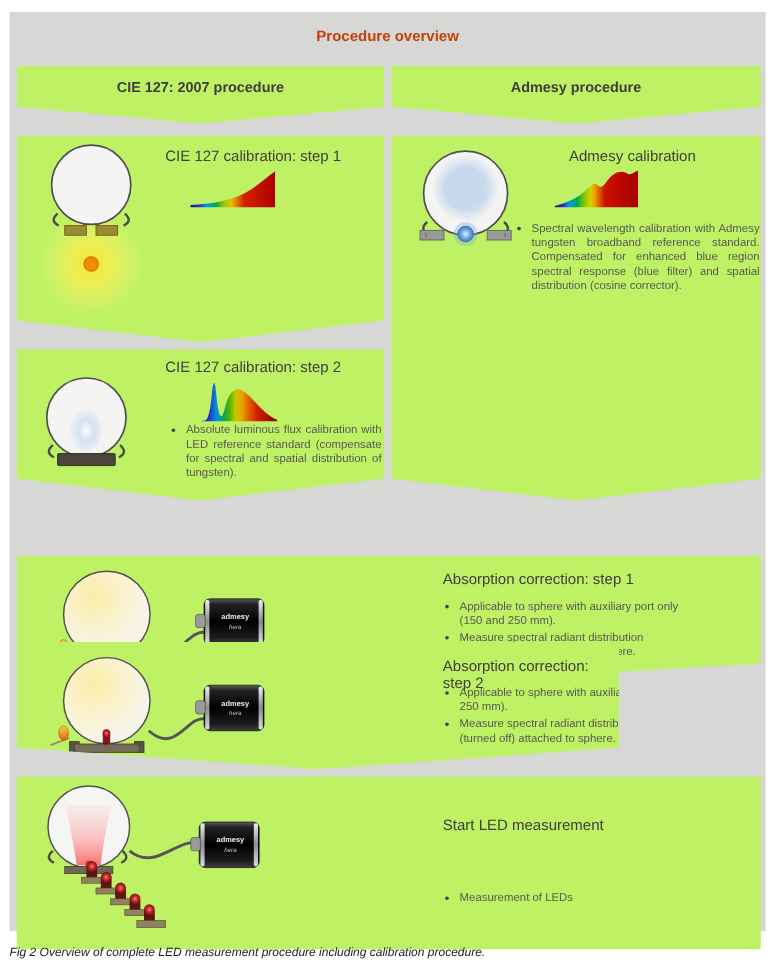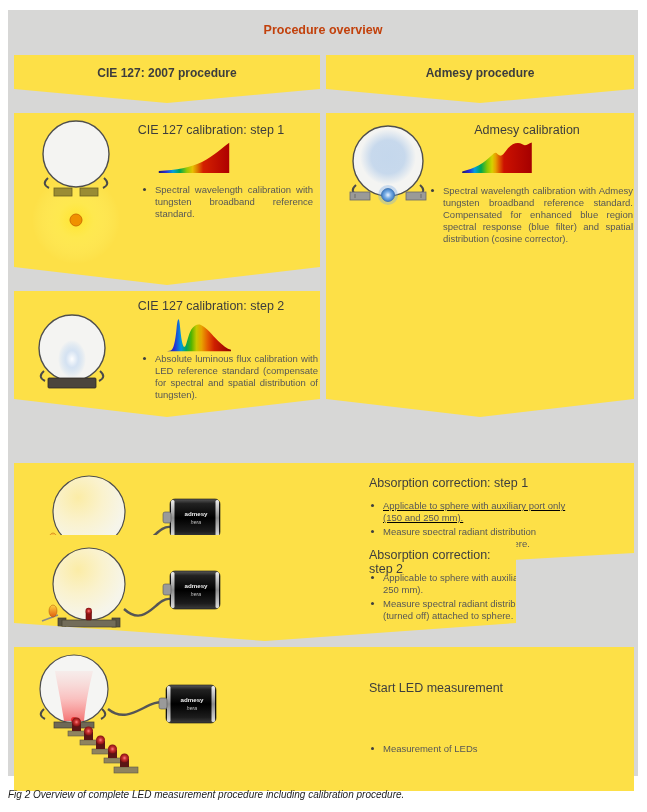--- a/index.html
+++ b/index.html
@@ -1,20 +1,20 @@
 <!DOCTYPE html>
 <html><head>
 <meta charset="utf-8">
 <style>
   html,body{margin:0;padding:0;}
   body{width:647px;height:812px;background:#ffffff;font-family:"Liberation Sans",sans-serif;position:relative;overflow:hidden;}
   .page{position:absolute;inset:0;}
   .container{position:absolute;left:8px;top:10px;width:630px;height:766px;background:#d7d7d6;}
   .main-title{position:absolute;left:0;top:13px;width:100%;text-align:center;font-size:12.5px;font-weight:bold;color:#c2410c;}
-  .panel{position:absolute;background:#fde047;}
+  .panel{position:absolute;background:#bef264;}
   .chev18{clip-path:polygon(0 0,100% 0,100% calc(100% - 18px),50% 100%,0 calc(100% - 18px));}
   .chev14{clip-path:polygon(0 0,100% 0,100% calc(100% - 14px),50% 100%,0 calc(100% - 14px));}
   .colhdr{display:flex;align-items:center;justify-content:center;padding-bottom:12px;box-sizing:border-box;}
   .hdr-text{font-size:12px;font-weight:bold;color:#3d3d3d;}
   .panel-title{position:absolute;font-size:12.5px;font-weight:normal;color:#3d3d3d;}
   .centered{text-align:center;}
   .bullet-row{position:absolute;display:flex;align-items:flex-start;}
   .bullet-dot{flex:none;width:3px;height:3px;border-radius:50%;background:#3f3f3f;margin-top:4px;margin-right:9px;}
   .bullet-text{font-size:9.5px;line-height:1.25;color:#575756;}
   .just{text-align:justify;}
@@ -136,24 +136,20 @@
     </div>
     <div class="panel chev14 colhdr" style="left:318px;top:45px;width:308px;height:48px;">
       <span class="hdr-text">Admesy procedure</span>
     </div>
 
     <div class="panel chev18" style="left:6px;top:103px;width:306px;height:172px;">
       <div class="panel-title centered" style="left:92px;top:10px;width:210px;">CIE 127 calibration: step 1</div>
       <svg class="illu" style="left:143px;top:29px;" width="74" height="31" viewBox="0 0 100 44">
         <path d="M0 44 L0 41 C25 40 45 36 62 28 C78 20 90 8 100 1 L100 44 Z" fill="url(#rbA)"></path>
       </svg>
-      <div class="bullet-row" style="left:129px;top:71px;">
-        <span class="bullet-dot"></span>
-        <span class="bullet-text just" style="width:158px;">Spectral wavelength calibration with tungsten broadband reference standard.</span>
-      </div>
       <svg class="illu" style="left:0;top:5px;" width="124" height="150" viewBox="0 0 124 150">
         <circle cx="62" cy="102" r="44" fill="url(#yGlow)"></circle>
         <circle cx="62" cy="36" r="33" fill="#f4f4f2" stroke="#4f4f4f" stroke-width="1.4"></circle>
         <path d="M34 60 q-7 6 1 10" stroke="#4a4a4a" stroke-width="2" fill="none"></path>
         <path d="M90 60 q7 6 -1 10" stroke="#4a4a4a" stroke-width="2" fill="none"></path>
         <rect x="40" y="70" width="18" height="8" fill="#9a8c34" stroke="#6b6020" stroke-width="0.8"></rect>
         <rect x="66" y="70" width="18" height="8" fill="#9a8c34" stroke="#6b6020" stroke-width="0.8"></rect>
         <circle cx="62" cy="102" r="6" fill="#f09000" stroke="#d07000" stroke-width="1"></circle>
       </svg>
     </div>
@@ -194,21 +190,21 @@
         <rect x="64" y="73" width="20" height="8" fill="#9a9a98" stroke="#6a6a68" stroke-width="0.8"></rect>
         <line x1="13" y1="75" x2="13" y2="79" stroke="#6a6a68" stroke-width="1"></line>
         <line x1="79" y1="75" x2="79" y2="79" stroke="#6a6a68" stroke-width="1"></line>
         <circle cx="46" cy="76" r="10" fill="#78aae6" opacity="0.35"></circle>
         <circle cx="46" cy="76" r="6.5" fill="url(#bDot)" stroke="#3a70b0" stroke-width="0.8"></circle>
       </svg>
     </div>
 
     <div class="panel chev18" style="left:6px;top:413px;width:620px;height:108px;margin-top:40px;">
       <div class="panel-title" style="left:355px;top:13px;">Absorption correction: step 1</div>
-      <div class="bullet-row" style="left:357px;top:37px;text-decoration:underline;">
+      <div class="bullet-row" style="left:357px;top:37px;">
         <span class="bullet-dot"></span>
         <span class="bullet-text pre" style="width:245px;">Applicable to sphere with auxiliary port only
 (150 and 250 mm).</span>
       </div>
       <div class="bullet-row" style="left:357px;top:63px;">
         <span class="bullet-dot"></span>
         <span class="bullet-text pre" style="width:245px;">Measure spectral radiant distribution
 without objects attached to sphere.</span>
       </div>
       <svg class="illu" style="left:14px;top:4px;" width="250" height="100" viewBox="0 0 250 100">

